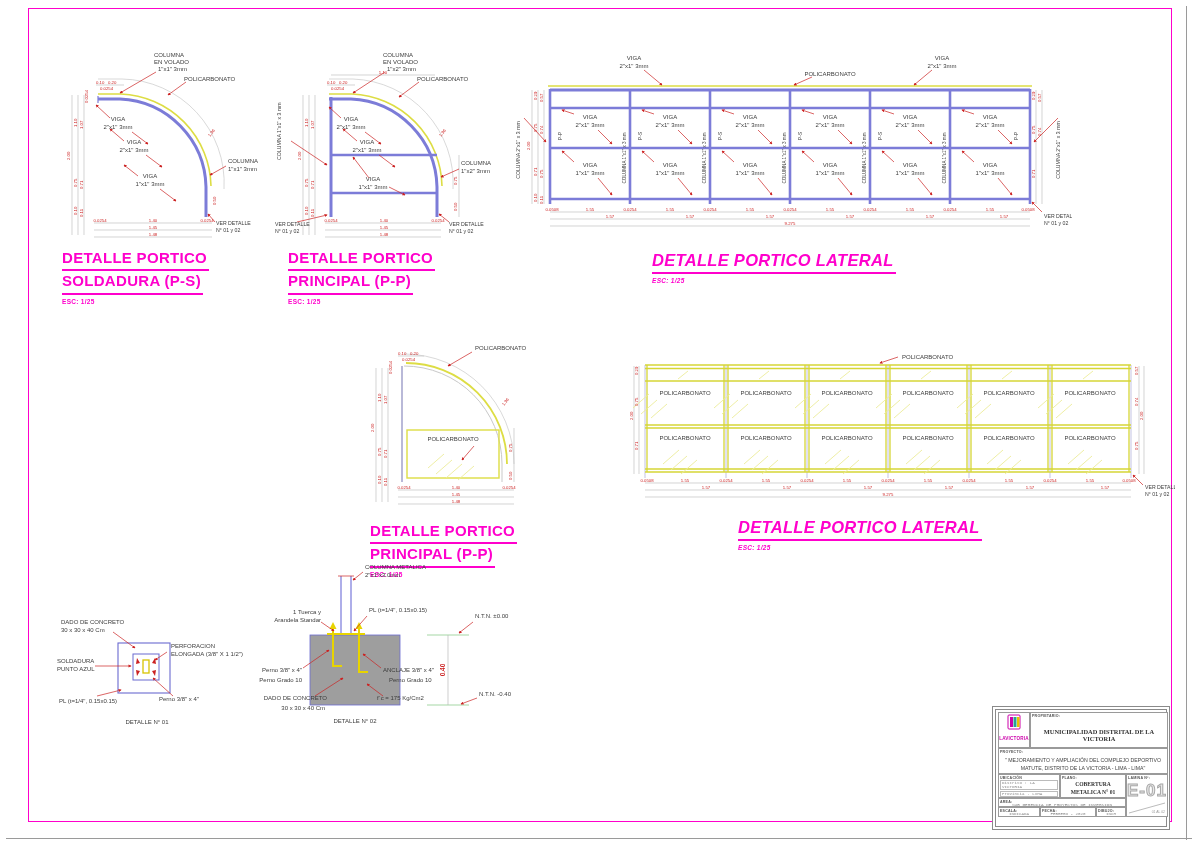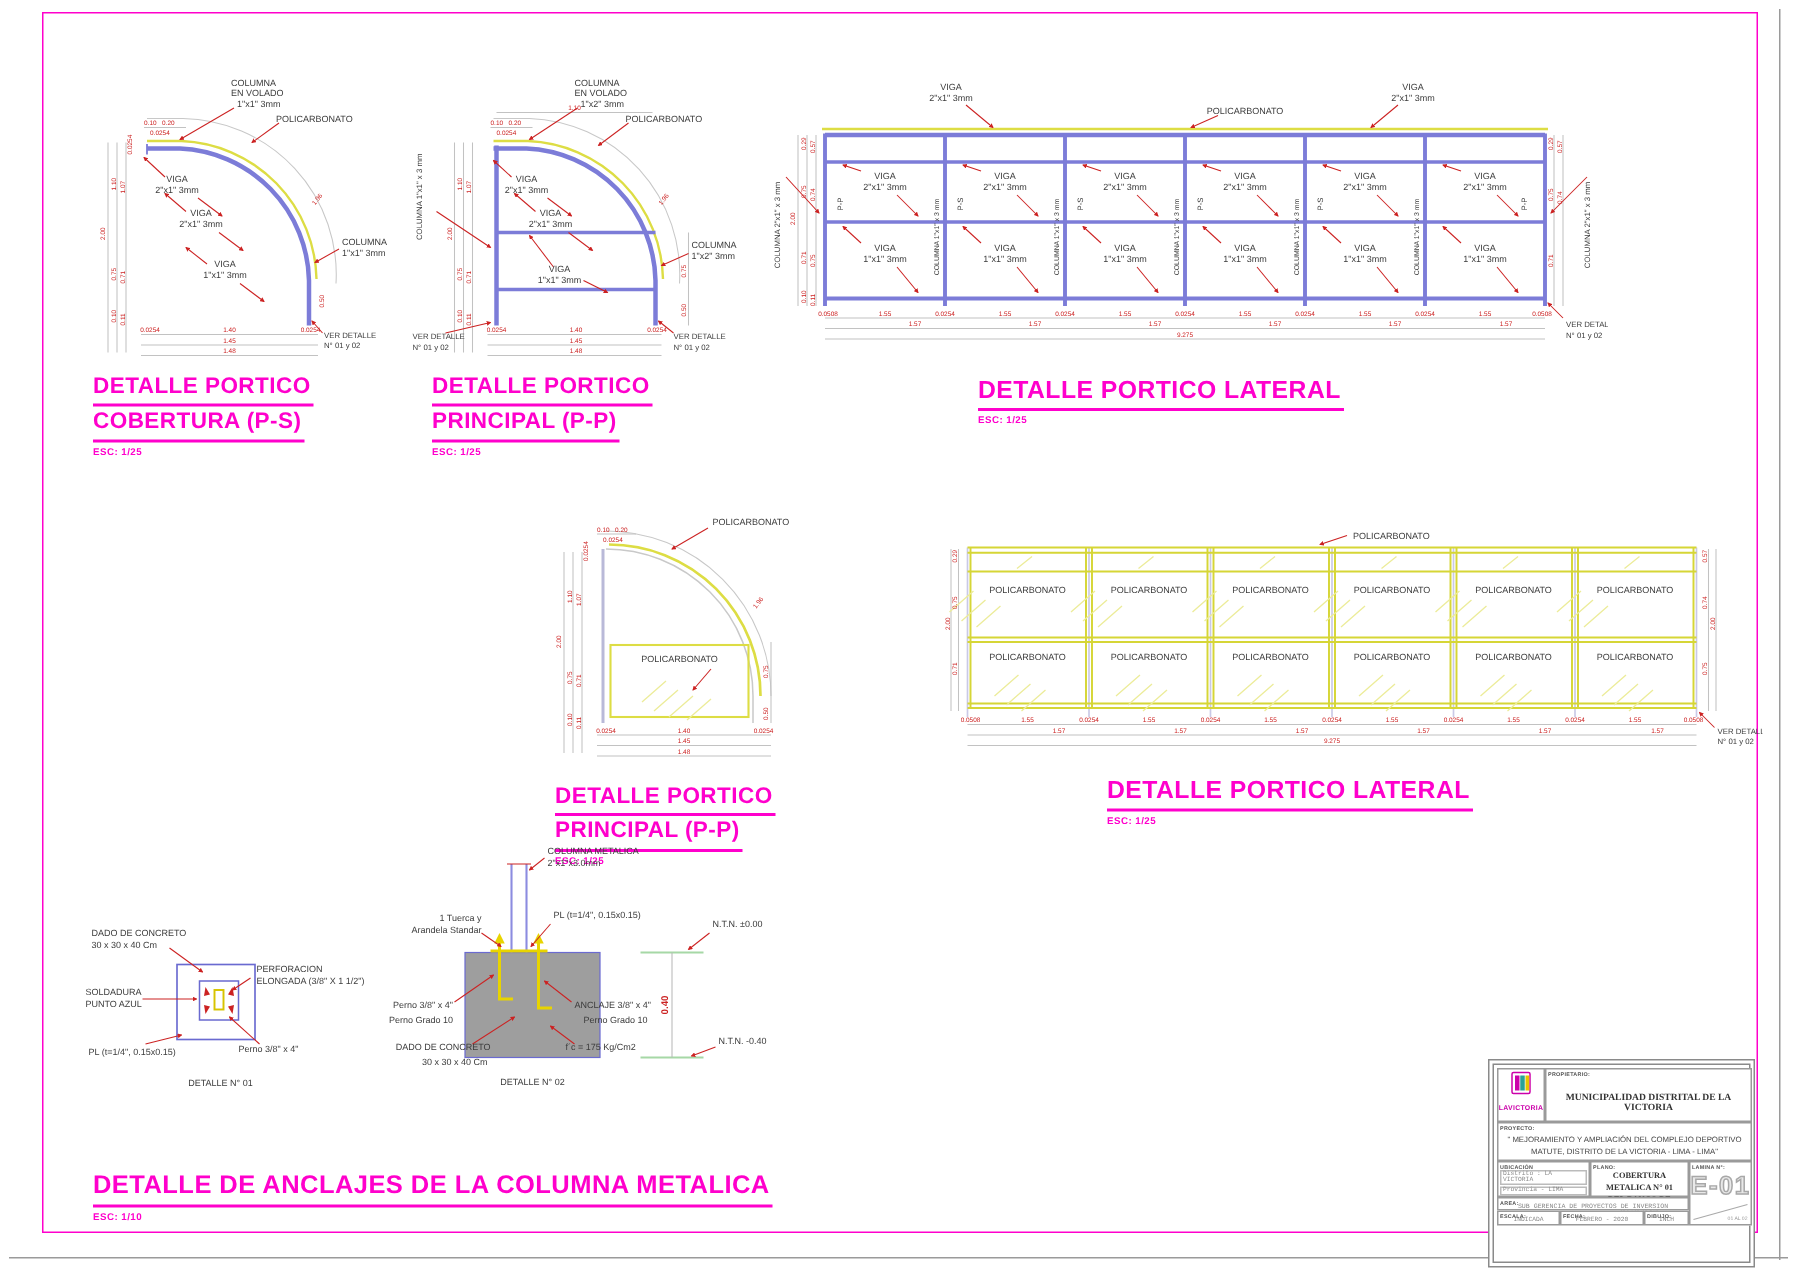--- a/index.html
+++ b/index.html
@@ -5,29 +5,29 @@
   html,body{margin:0;padding:0;background:#f4f4f4;}
   #sheet{position:relative;width:1200px;height:848px;background:#ffffff;overflow:hidden;
          font-family:"Liberation Sans",sans-serif;}
   .abs{position:absolute;}
   .border-m{position:absolute;left:28px;top:8px;width:1142px;height:812px;border:1.5px solid #ff00cc;}
   .edge-b{position:absolute;left:6px;top:838px;width:1186px;height:0;border-top:1.5px solid #9a9a9a;}
   .edge-r{position:absolute;left:1186px;top:6px;width:0;height:834px;border-left:1.5px solid #9a9a9a;}
   .ttl{color:#ff00cc;font-weight:bold;font-size:15px;line-height:1.35;letter-spacing:.3px;margin-top:16px;}
   .ttl .tl{display:table;border-bottom:2px solid #ff00cc;padding:0 2px 1px 0;white-space:nowrap;}
   .esc{color:#ff00cc;font-weight:bold;font-size:6.5px;margin-top:3px;letter-spacing:.3px;}
-  .big{font-size:16.5px;}
+  .big{font-size:16.5px;font-style:italic;}
   svg text{font-family:"Liberation Sans",sans-serif;}
   .t6{font-size:6px;fill:#3c3c3c;}
   .t5{font-size:5.2px;fill:#3c3c3c;}
   .d{font-size:4.3px;fill:#cc2222;}
   .mid{text-anchor:middle;}
   .end{text-anchor:end;}
   
-  .tb{position:absolute;left:992px;top:706px;width:178px;height:139px;border:1px solid #8a8a8a;background:#fff;box-sizing:border-box;padding:2px;}
+  .tb{position:absolute;left:992px;top:706px;width:178px;height:124px;border:1px solid #8a8a8a;background:#fff;box-sizing:border-box;padding:2px;}
   .tbi{position:relative;width:100%;height:100%;border:1px solid #8a8a8a;box-sizing:border-box;}
   .cell{position:absolute;border:1px solid #9a9a9a;box-sizing:border-box;background:#fff;}
   .clab{position:absolute;left:1px;top:1px;font-size:3.6px;color:#555;font-weight:bold;letter-spacing:.2px;}
   .serif{font-family:"Liberation Serif",serif;}
   .gmono{font-family:"Liberation Mono",monospace;color:#8a8a8a;}
   .e01{font-size:17px;font-weight:bold;color:#e9e9e9;-webkit-text-stroke:1px #a8a8a8;letter-spacing:1px;}
 </style>
 </head>
 <body>
 
@@ -101,21 +101,21 @@
       <text class="d" transform="rotate(-90 158,160)" x="158" y="160">0.50</text>
       <text class="d mid" x="42" y="176.5">0.0254</text>
       <text class="d mid" x="95" y="176.5">1.40</text>
       <text class="d mid" x="149" y="176.5">0.0254</text>
       <text class="d mid" x="95" y="183.5">1.45</text>
       <text class="d mid" x="95" y="190.5">1.48</text>
     </g>
   </svg>
   <div class="abs ttl" style="left:62px;top:232px">
     <div class="tl">DETALLE PORTICO</div>
-    <div class="tl">COBERTURA (P-S)</div>
+    <div class="tl">SOLDADURA (P-S)</div>
     <div class="esc">ESC: 1/25</div>
   </div>
 
   <svg class="abs" style="left:273px;top:45px" width="255" height="200">
     <defs>
         <marker id="mB" viewBox="0 0 4 4" refX="3.2" refY="2" markerWidth="4.5" markerHeight="4.5" orient="auto">
           <path d="M0,0L4,2L0,4z" fill="#cc2222"></path>
         </marker>
       </defs>
     <g stroke="#c2c2c2" stroke-width="0.7">
@@ -607,24 +607,20 @@
       <text class="t6" x="134" y="124">Perno Grado 10</text>
       <text class="d" transform="rotate(-90 190,112)" x="190" y="112" style="font-size:6.5px;font-weight:bold;text-anchor:middle">0.40</text>
       <text class="t6" x="224" y="138">N.T.N.  -0.40</text>
       <text class="t6 end" x="72" y="142">DADO DE CONCRETO</text>
       <text class="t6 end" x="70" y="152">30 x 30 x 40 Cm</text>
       <text class="t6" x="122" y="142">f´c = 175 Kg/Cm2</text>
       <text class="t6 mid" x="100" y="165">DETALLE N° 02</text>
     </g>
   </svg>
 
-  <div class="abs ttl" style="left:62px;top:763px;font-size:17px">
-    <div class="tl">DETALLE DE ANCLAJES DE LA COLUMNA METALICA</div>
-    <div class="esc">ESC: 1/10</div>
-  </div>
 
   <div class="tb">
     <div class="tbi">
 
       <div class="cell" style="left:2px;top:2px;width:32px;height:36px">
         <svg width="30" height="22" style="display:block;margin:1px auto 0">
           <rect x="9" y="1" width="12" height="14" fill="#fff" stroke="#cc00aa" stroke-width="1" rx="1"></rect>
           <rect x="11" y="3" width="3" height="10" fill="#cc00aa"></rect>
           <rect x="14.5" y="3" width="3" height="10" fill="#2aa198"></rect>
           <rect x="18" y="3" width="2.5" height="10" fill="#e8c400"></rect>

